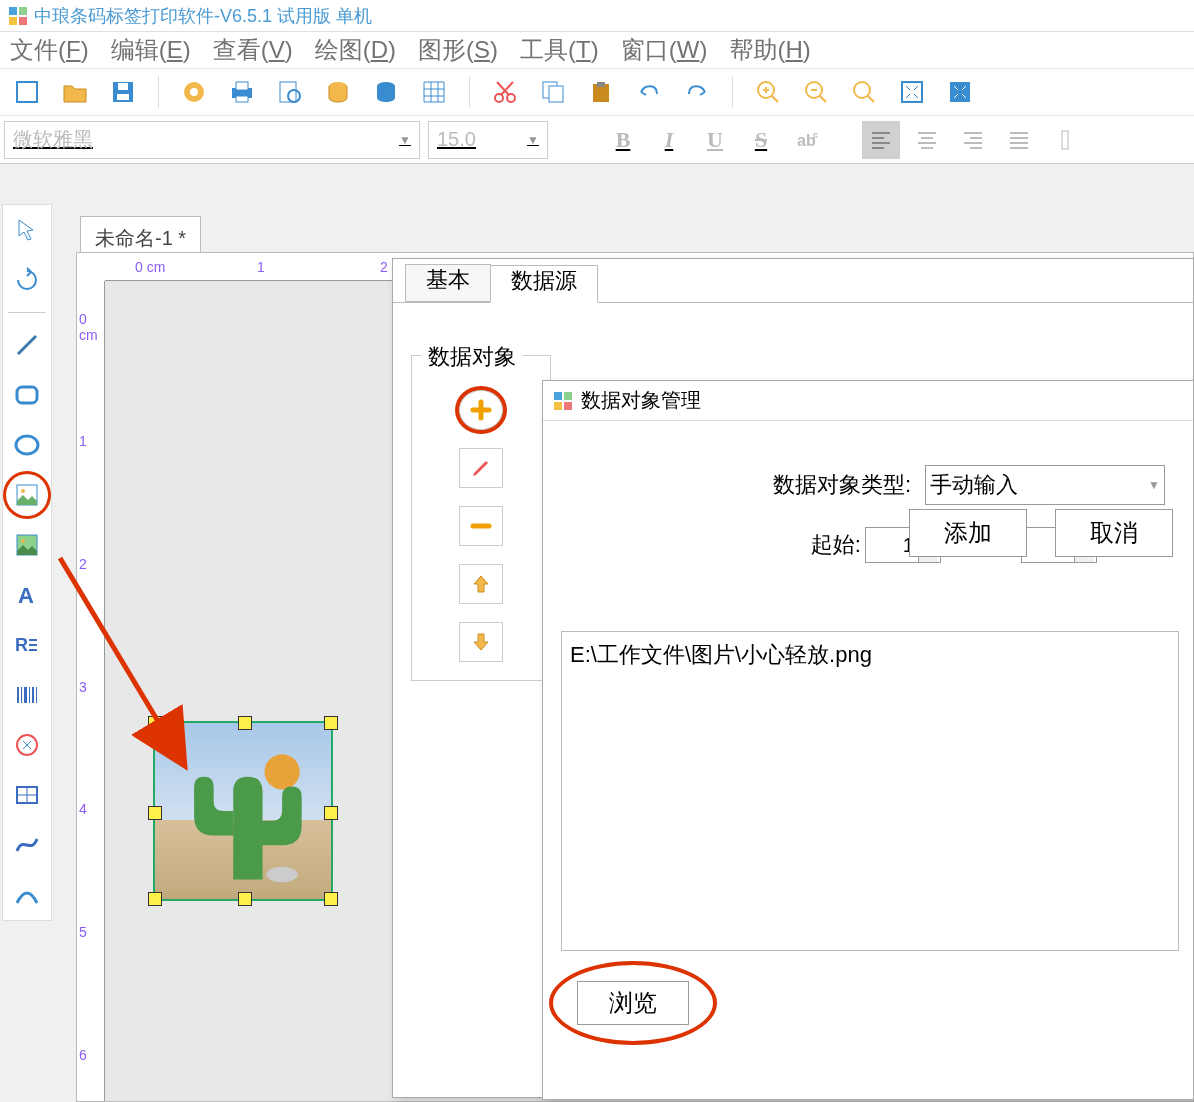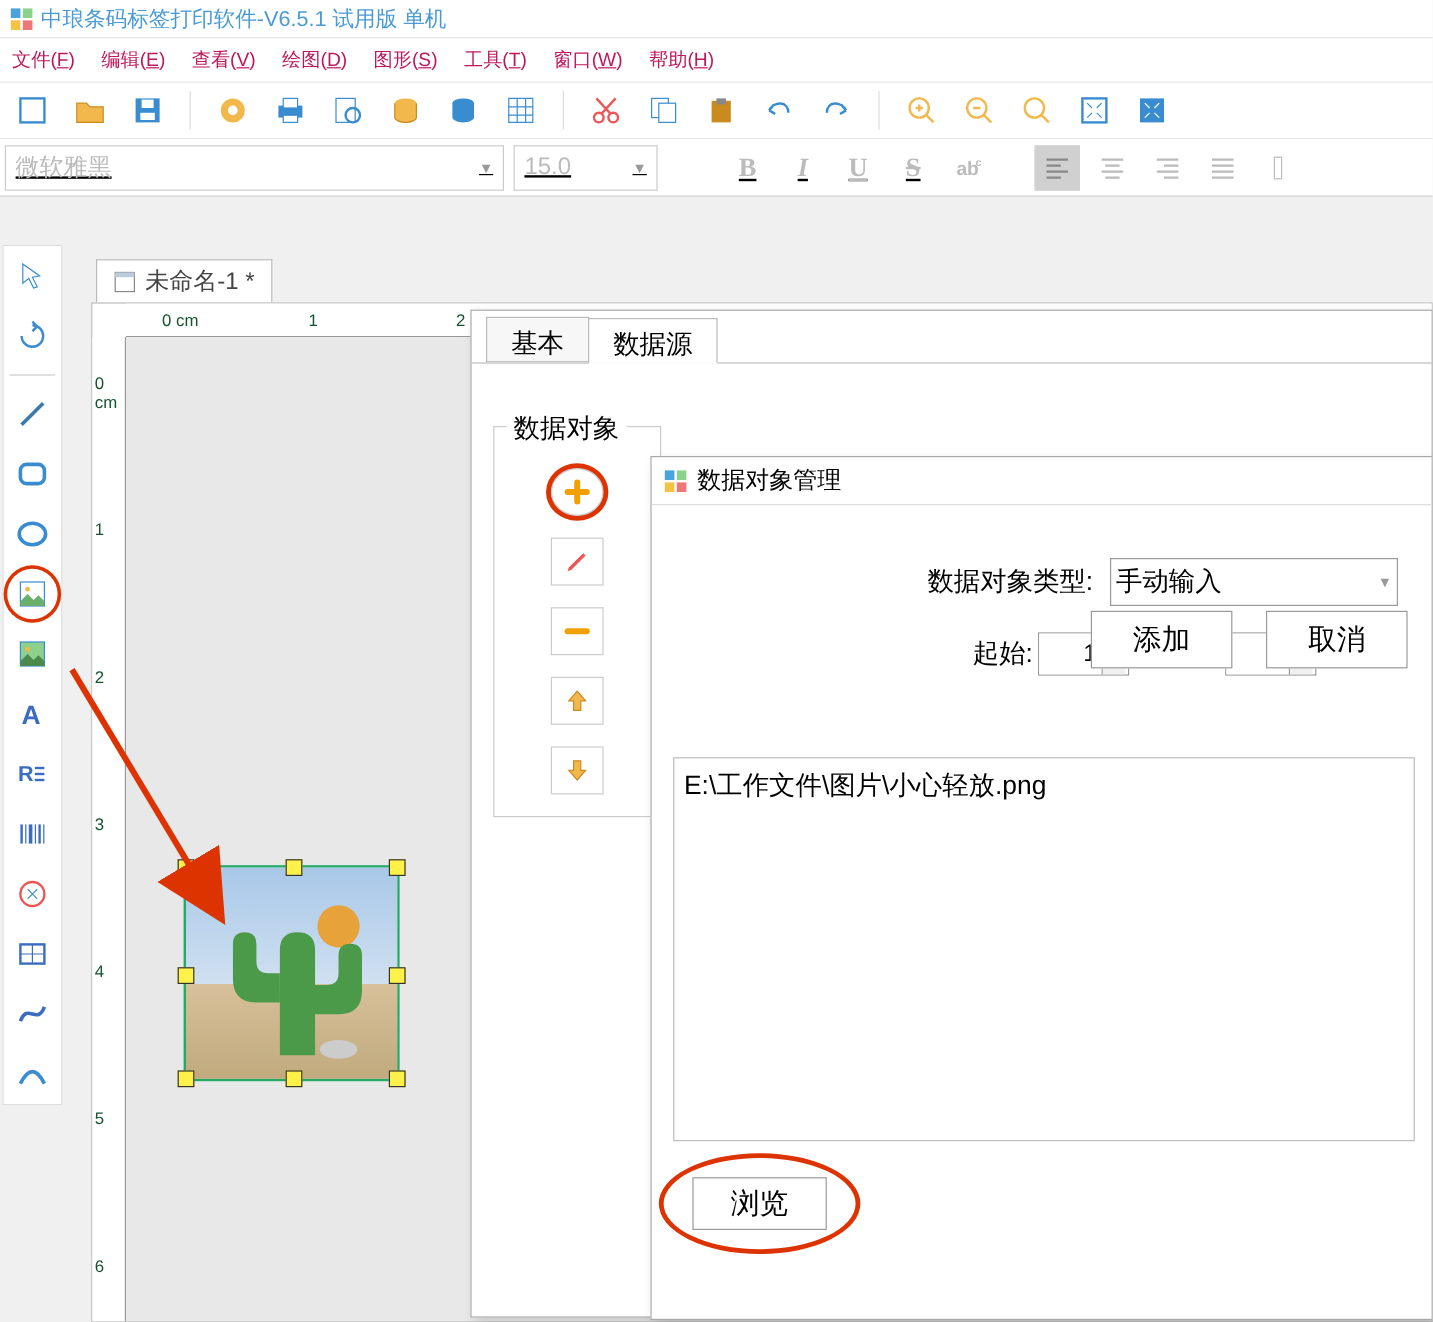--- a/index.html
+++ b/index.html
@@ -1,21 +1,21 @@
 <!DOCTYPE html>
 <html><head>
 <meta charset="utf-8">
 <style>
 * { box-sizing: border-box; margin: 0; padding: 0; font-family: "Microsoft YaHei", sans-serif; }
 body { width: 1194px; height: 1102px; background: #f0f0f0; overflow: hidden; position: relative; }
 
 .titlebar { height: 32px; display: flex; align-items: center; padding: 0 8px; background: #fff; border-bottom: 1px solid #e0e0e0; color: #4a9bd4; font-size: 18px; }
 .titlebar .app-icon { width: 20px; height: 20px; margin-right: 6px; }
 
-.menubar { height: 36px; display: flex; align-items: center; padding: 0 10px; gap: 22px; background: #fff; font-size: 16px; color: #be185d; }
+.menubar { height: 36px; display: flex; align-items: center; padding: 0 10px; gap: 22px; background: #fff; font-size: 24px; color: #737373; }
 .menubar .mi { cursor: default; }
 .menubar .ul { text-decoration: underline; }
 
 .toolbar1 { height: 48px; display: flex; align-items: center; padding: 0 10px; gap: 14px; background: #fff; border-top: 1px solid #e8e8e8; border-bottom: 1px solid #e8e8e8; }
 .toolbar1 .sep { width: 1px; height: 32px; background: #ddd; margin: 0 4px; }
 .tb-btn { width: 34px; height: 34px; display: flex; align-items: center; justify-content: center; }
 
 .toolbar2 { height: 48px; display: flex; align-items: center; padding: 0 4px; gap: 8px; background: #fff; border-bottom: 1px solid #ccc; text-decoration: underline; }
 .font-sel { width: 416px; height: 38px; border: 1px solid #ccc; display: flex; align-items: center; padding: 0 8px; color: #bbb; font-size: 20px; justify-content: space-between; background: #fff; }
 .size-sel { width: 120px; height: 38px; border: 1px solid #ccc; display: flex; align-items: center; padding: 0 8px; color: #bbb; font-size: 20px; justify-content: space-between; background: #fff; }
@@ -23,37 +23,37 @@
 .align-btn { width: 38px; height: 38px; display: flex; align-items: center; justify-content: center; }
 .dropdown-arrow { color: #999; font-size: 12px; }
 
 .workarea { position: absolute; top: 164px; left: 0; right: 0; bottom: 0; background: #f0f0f0; }
 .side-toolbar { position: absolute; left: 2px; top: 40px; width: 50px; display: flex; flex-direction: column; gap: 8px; align-items: center; background: #fff; padding: 4px 0; border: 1px solid #ddd; }
 .side-btn { width: 42px; height: 42px; display: flex; align-items: center; justify-content: center; border-radius: 3px; }
 .side-sep { width: 38px; height: 1px; background: #ccc; margin: 3px 0; }
 .side-btn.ring { box-shadow: 0 0 0 3px #d30; border-radius: 50%; }
 
 .doc-frame { position: absolute; left: 76px; top: 52px; right: 0; bottom: 0; }
-.doc-tab { position: absolute; left: 4px; top: 0; height: 36px; background: #fff; border: 1px solid #bbb; border-bottom: none; display: flex; align-items: center; padding: 0 14px; font-size: 20px; color: #444; gap: 8px; }
+.doc-tab { position: absolute; left: 4px; top: 0; height: 36px; background: #fff; border: 1px solid #bbb; border-bottom: none; display: flex; align-items: center; padding: 0 14px; font-size: 20px; color: #444; gap: 8px; flex-direction: column; }
 .doc-canvas-wrap { position: absolute; left: 0; top: 36px; right: 0; bottom: 0; border: 1px solid #bbb; background: #fff; }
 .hruler { position: absolute; left: 28px; top: 0; right: 0; height: 28px; background: #fff; border-bottom: 1px solid #999; }
 .vruler { position: absolute; left: 0; top: 28px; width: 28px; bottom: 0; background: #fff; border-right: 1px solid #999; }
 .canvas-area { position: absolute; left: 28px; top: 28px; right: 0; bottom: 0; background: #e8e8e8; }
 .label-sheet { position: absolute; left: 30px; top: 30px; width: 280px; background: #fff; border: 1px solid #444; }
 .label-title { text-align: center; font-size: 36px; font-weight: bold; padding: 16px 8px; letter-spacing: 12px; }
 .label-row { border-top: 2px solid #000; font-size: 32px; padding: 18px 16px; letter-spacing: 8px; }
 .image-placeholder { position: absolute; left: 48px; top: 440px; width: 180px; height: 180px; border: 2px solid #2a6; }
 .handle { position: absolute; width: 14px; height: 14px; background: #fff04a; border: 1px solid #333; }
 .image-placeholder .sky { position:absolute; inset:0; background: linear-gradient(#a8c8e8,#d0e0f0 55%,#d8c09a 55%,#c0aa7d); }
 
 
 .dialog1 { position: absolute; left: 392px; top: 258px; width: 802px; height: 840px; background: #fff; border: 1px solid #aaa; box-shadow: 4px 4px 10px rgba(0,0,0,.15); }
 .dialog-title { height: 40px; display: flex; align-items: center; padding: 0 10px; font-size: 20px; gap: 8px; border-bottom: 1px solid #ddd; }
 .tabs1 { height: 44px; display: flex; border-bottom: 1px solid #bbb; padding-left: 12px; align-items: flex-end; }
-.tab1 { height: 38px; padding: 0 20px; border: 1px solid #bbb; display: flex; align-items: flex-end; font-size: 22px; background: #f7f7f7; margin-right: -1px; }
+.tab1 { height: 38px; padding: 0 20px; border: 1px solid #bbb; display: flex; align-items: flex-start; font-size: 22px; background: #f7f7f7; margin-right: -1px; }
 .tab1.active { background: #fff; border-bottom: 1px solid #fff; position: relative; top: 1px; }
 
 .fieldset1 { position: absolute; left: 18px; top: 96px; width: 140px; border: 1px solid #ccc; padding-top: 24px; }
 .fieldset1 .legend { position: absolute; top: -14px; left: 10px; background: #fff; padding: 0 6px; font-size: 22px; }
 .fs-col { display: flex; flex-direction: column; gap: 18px; align-items: center; padding: 10px 0 18px; }
 .small-btn { width: 44px; height: 40px; border: 1px solid #ccc; background: #fff; display: flex; align-items: center; justify-content: center; }
 .small-btn.ring { box-shadow: 0 0 0 4px #d30; border-radius: 50%; }
 
 
 .dialog2 { position: absolute; left: 542px; top: 380px; width: 652px; height: 720px; background: #fff; border: 1px solid #aaa; box-shadow: 4px 4px 10px rgba(0,0,0,.15); }
@@ -66,21 +66,21 @@
 .spin .btns { width: 20px; display: flex; flex-direction: column; border-left: 1px solid #999; }
 .spin .btns div { flex: 1; font-size: 9px; text-align: center; line-height: 1; background: #f0f0f0; border-top: 1px solid #ccc; }
 .textarea1 { position: absolute; left: 18px; top: 210px; width: 618px; height: 320px; border: 1px solid #bbb; background: #fff; padding: 8px; font-size: 22px; }
 .browse-btn { position: absolute; left: 34px; top: 560px; width: 112px; height: 44px; border: 1px solid #999; background: #fff; font-size: 24px; display: flex; align-items: center; justify-content: center; }
 .browse-ring { position: absolute; left: 6px; top: 540px; width: 168px; height: 84px; border: 4px solid #d30; border-radius: 50%; }
 .dlg-btns { position: absolute; right: 20px; bottom: 18px; display: flex; gap: 28px; }
 .dlg-btn { width: 118px; height: 48px; border: 1px solid #999; background: #fff; font-size: 24px; display: flex; align-items: center; justify-content: center; }
 
 .arrow-ann { position: absolute; left: 50px; top: 548px; width: 150px; height: 250px; pointer-events: none; }
 
-.ruler-tick-label { position: absolute; font-size: 14px; color: #14532d; top: 6px; }
+.ruler-tick-label { position: absolute; font-size: 14px; color: #8b5cf6; top: 6px; }
 .vruler .ruler-tick-label { left: 2px; writing-mode: horizontal-tb; top: auto; }
 
 svg { display: block; }
 </style>
 </head>
 <body>
 
 <div class="titlebar">
   <svg class="app-icon" viewBox="0 0 20 20">
       <rect x="1" y="1" width="8" height="8" fill="#4aa3df"></rect>

